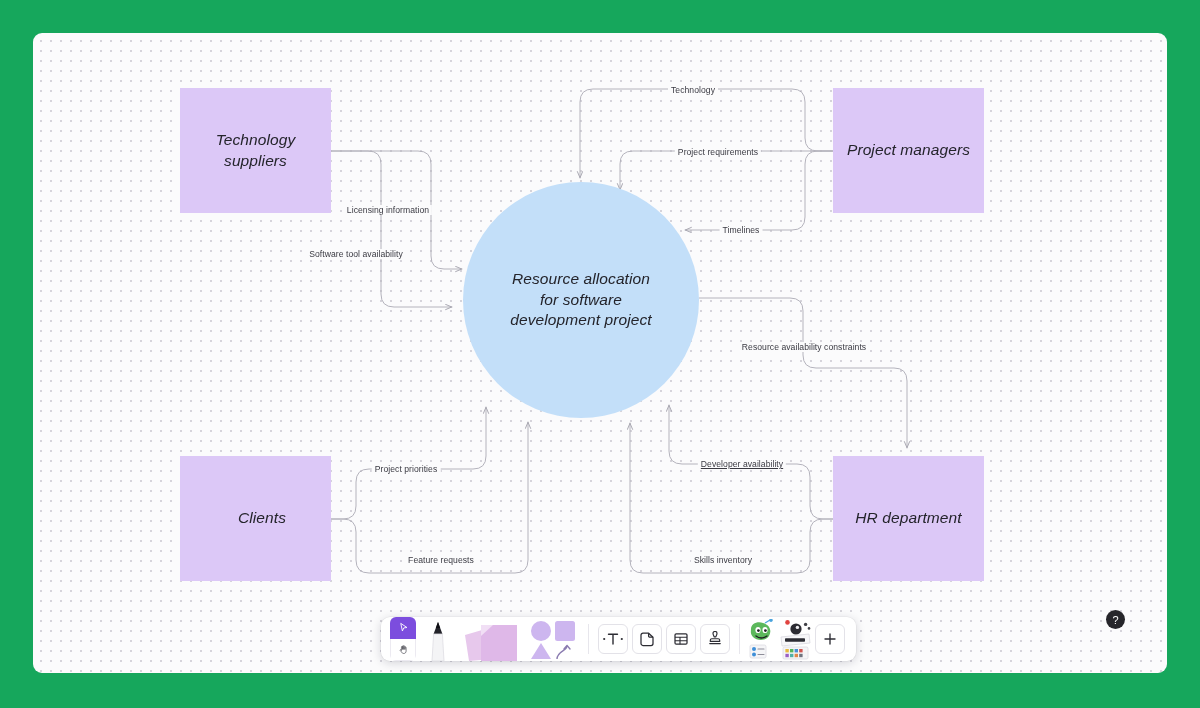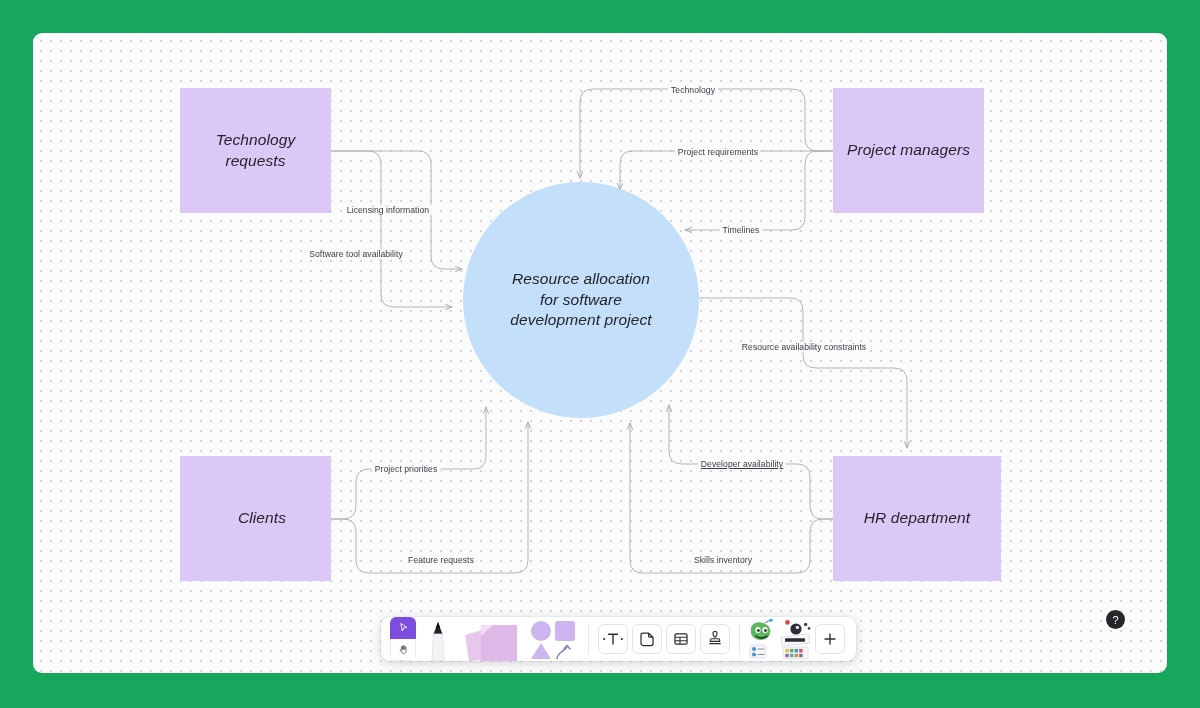--- a/index.html
+++ b/index.html
@@ -64,21 +64,21 @@
     background: #c3dff9;
     border-radius: 50%;
     font-size: 15.5px;
     flex-direction: column;
     letter-spacing: 0.1px;
   }
 
   #node-tech      { left: 147px; top: 55px;  width: 151px; height: 125px; }
   #node-pm        { left: 800px; top: 55px;  width: 151px; height: 125px; }
   #node-clients   { left: 147px; top: 423px; width: 151px; height: 125px; padding-left: 13px; }
-  #node-hr        { left: 800px; top: 423px; width: 168px; height: 125px; }
+  #node-hr        { left: 800px; top: 423px; width: 151px; height: 125px; }
   #node-center    { left: 430px; top: 149px; width: 236px; height: 236px; }
 
   .edge-label {
     position: absolute;
     font-size: 8.6px;
     color: #3a3a42;
     white-space: nowrap;
     background: #fbfbfc;
     padding: 0 3px;
     transform: translate(-50%, -50%);
@@ -233,21 +233,21 @@
                  Q453,436 453,423 L453,374" marker-end="url(#ah)"></path>
 
         <path d="M298,486 L310,486 Q323,486 323,499 L323,527 Q323,540 336,540 L482,540
                  Q495,540 495,527 L495,389" marker-end="url(#ah)"></path>
       </g>
     </svg>
 
     <div class="node node-rect" id="node-tech">
       <div>
         <span>Technology</span><br>
-        <span>requests</span>
+        <span>suppliers</span>
       </div>
     </div>
 
     <div class="node node-rect" id="node-pm">
       <div>Project managers</div>
     </div>
 
     <div class="node node-rect" id="node-clients">
       <div>Clients</div>
     </div>

